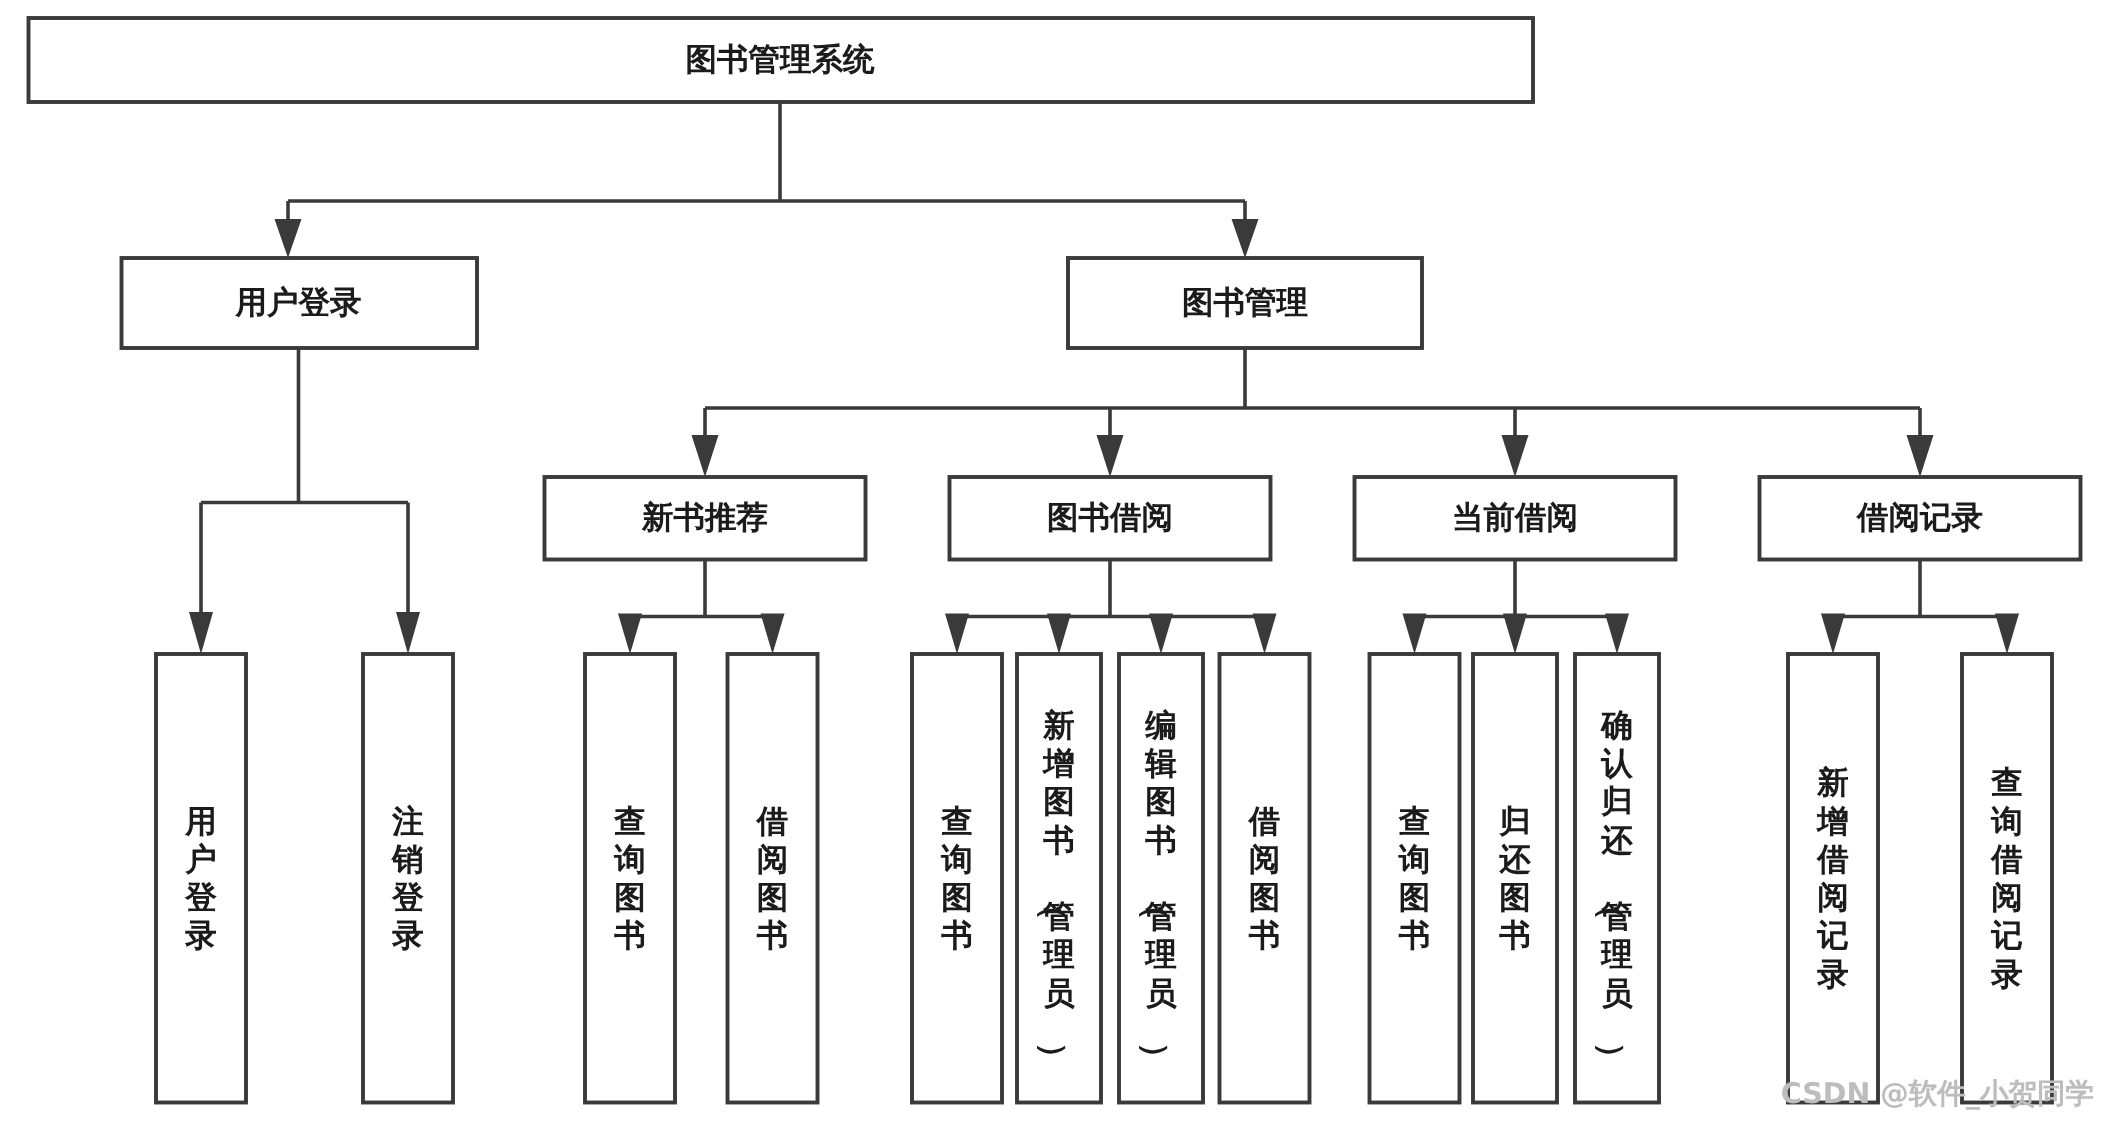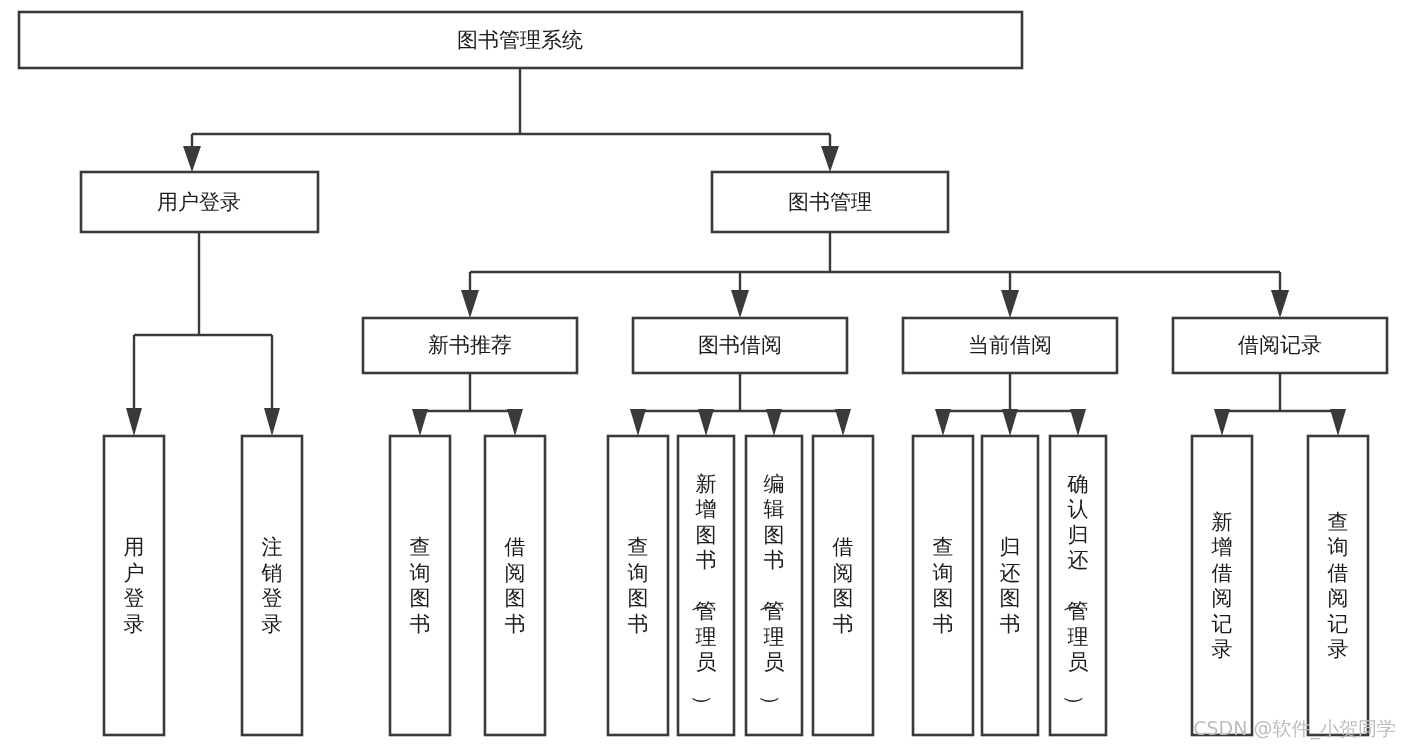--- a/index.html
+++ b/index.html
@@ -11,20 +11,21 @@
     width: 1405px;
     height: 747px;
     font-family: "DejaVu Sans", "Liberation Sans", sans-serif;
     overflow: hidden;
     position: relative;
   }
   #diagram-root {
     position: relative;
     width: 1405px;
     height: 747px;
+    font-weight: bold;
   }
   svg.flow {
     position: absolute;
     top: 0;
     left: 0;
     width: 1405px;
     height: 747px;
     display: block;
   }
   .node-rect {

